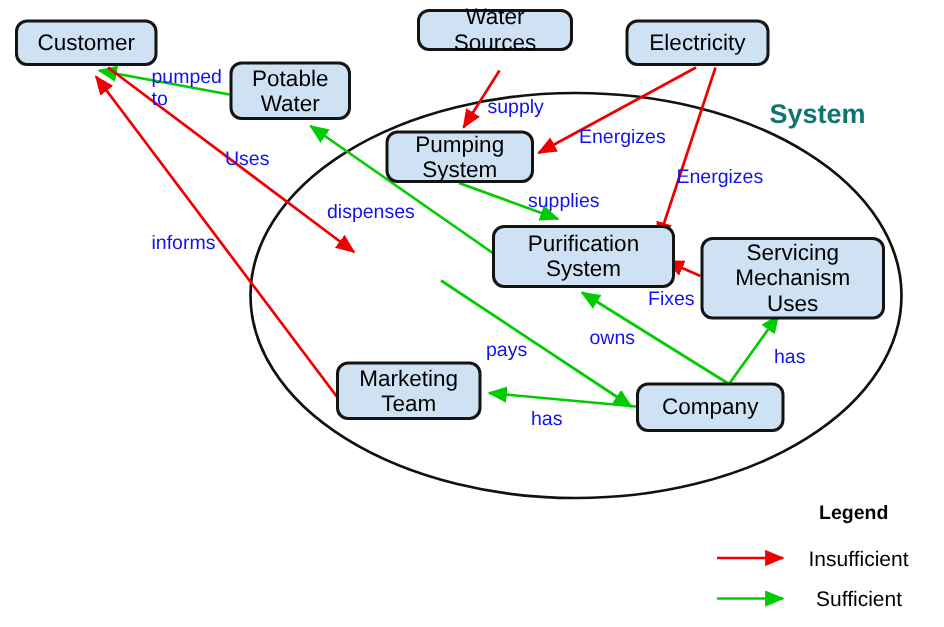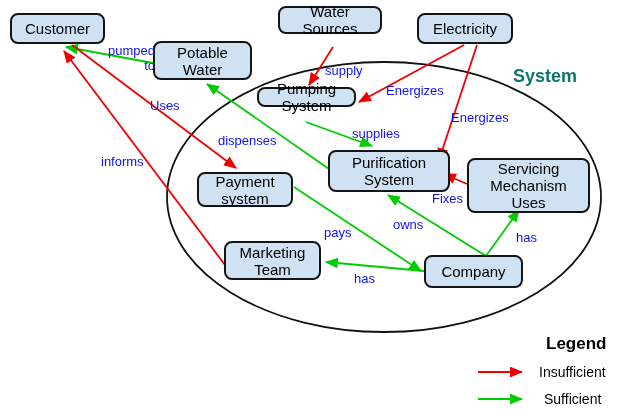--- a/index.html
+++ b/index.html
@@ -12,28 +12,28 @@
   .node{
     position:absolute;z-index:2;box-sizing:border-box;
     background:#cfe2f3;border:2px solid #141414;border-radius:8px;
     display:flex;align-items:center;justify-content:center;text-align:center;
     font-size:15px;line-height:17px;color:#000;padding:0 2px;
   }
   .elabel{
     position:absolute;z-index:3;color:#1111ee;font-size:13px;line-height:15px;
     white-space:nowrap;
   }
-  .elabel.wrap{white-space:normal;text-align:right;width:54px;}
+  .elabel.wrap{white-space:normal;text-align:left;width:54px;}
   #system-label{
     position:absolute;z-index:3;left:513px;top:66px;
     color:#0f766e;font-size:18px;font-weight:bold;
   }
   #legend-title{
     position:absolute;z-index:3;left:546px;top:334px;
-    color:#000;font-size:17px;font-weight:bold;
+    color:#000;font-size:13px;font-weight:bold;
   }
   .legend-item{position:absolute;z-index:3;color:#000;font-size:14px;white-space:nowrap;}
 </style>
 </head>
 <body>
 
 <div id="stage">
 
   <svg id="wires" width="629" height="418" viewBox="0 0 629 418">
     <defs>
@@ -60,27 +60,26 @@
     <line x1="333" y1="47" x2="309" y2="85" stroke="#ee0000" stroke-width="1.8" marker-end="url(#arr-red)"></line>
     <line x1="464" y1="45" x2="359" y2="102" stroke="#ee0000" stroke-width="1.8" marker-end="url(#arr-red)"></line>
     <line x1="477" y1="45" x2="439" y2="160" stroke="#ee0000" stroke-width="1.8" marker-end="url(#arr-red)"></line>
     <line x1="467" y1="184" x2="444" y2="174" stroke="#ee0000" stroke-width="1.8" marker-end="url(#arr-red)"></line>
 
     <line x1="478" y1="372" x2="522" y2="372" stroke="#ee0000" stroke-width="1.8" marker-end="url(#arr-red)"></line>
     <line x1="478" y1="399" x2="522" y2="399" stroke="#00cc00" stroke-width="1.8" marker-end="url(#arr-green)"></line>
   </svg>
 
   <div class="node" style="left:10px;top:13px;width:95px;height:31px">Customer</div>
-  <div class="node" style="left:153px;top:41px;width:99px;height:39px">Potable Water</div>
+  <div class="node" style="left:153px;top:41px;width:81px;height:39px">Potable Water</div>
   <div class="node" style="left:278px;top:6px;width:104px;height:28px">Water Sources</div>
   <div class="node" style="left:417px;top:13px;width:96px;height:31px">Electricity</div>
-  <div class="node" style="left:257px;top:87px;width:99px;height:20px">Pumping System</div>
+  <div class="node" style="left:257px;top:87px;width:99px;height:35px">Pumping System</div>
   <div class="node" style="left:328px;top:150px;width:122px;height:42px">Purification System</div>
   <div class="node" style="left:467px;top:158px;width:123px;height:55px">Servicing Mechanism Uses</div>
-  <div class="node" style="left:197px;top:172px;width:96px;height:35px">Payment system</div>
   <div class="node" style="left:424px;top:255px;width:99px;height:33px">Company</div>
   <div class="node" style="left:224px;top:241px;width:97px;height:39px">Marketing Team</div>
 
   <div class="elabel wrap" style="left:101px;top:43px">pumped to</div>
   <div class="elabel" style="left:150px;top:98px">Uses</div>
   <div class="elabel" style="left:101px;top:154px">informs</div>
   <div class="elabel" style="left:325px;top:63px">supply</div>
   <div class="elabel" style="left:386px;top:83px">Energizes</div>
   <div class="elabel" style="left:451px;top:110px">Energizes</div>
   <div class="elabel" style="left:352px;top:126px">supplies</div>

